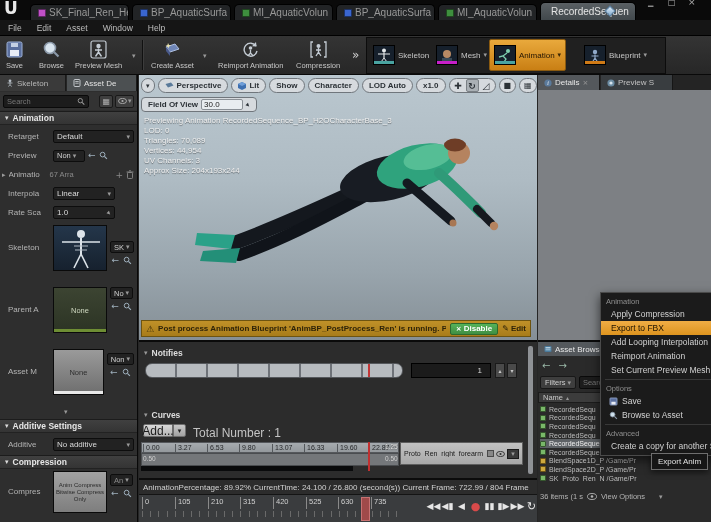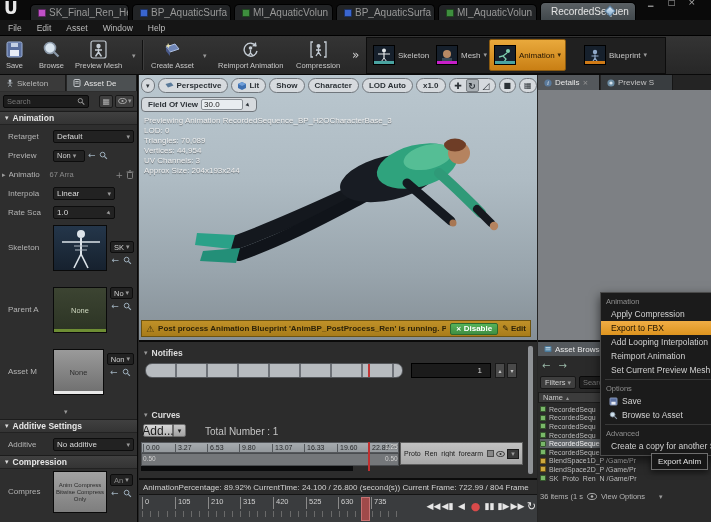--- a/index.html
+++ b/index.html
@@ -524,21 +524,21 @@
     <div class="sec-lab p" style="left:5px;top:68px;">
       <span class="caret">▾</span>
       <span>Curves</span>
     </div>
     <span class="p" style="left:4px;top:82px;width:30px;height:13px;background:linear-gradient(#d8d8d8,#b4b4b4);border:1px solid #6e6e6e;border-radius:2px 0 0 2px;color:#1c1c1c;font-size:12px;display:flex;align-items:center;justify-content:center;">
         <span>Add...</span>
       </span>
     <span class="p" style="left:34px;top:82px;width:13px;height:13px;background:linear-gradient(#c8c8c8,#a2a2a2);border:1px solid #6e6e6e;border-radius:0 2px 2px 0;display:flex;align-items:center;justify-content:center;">
         <span class="caret" style="color:#222;">▾</span>
       </span>
-    <span class="p" style="left:66px;top:84px;color:#c4c4c4;font-size:10px;">Total Number : 1</span>
+    <span class="p" style="left:54px;top:84px;color:#c4c4c4;font-size:12px;">Total Number : 1</span>
 
     <div class="p" style="left:2px;top:100px;width:258px;height:11px;background:linear-gradient(#a6abaf,#94999d);border:1px solid #55585c;">
       <span class="ruler-tick" style="left:1px;">0.00</span>
       <span class="ruler-tick" style="left:33px;">3.27</span>
       <span class="ruler-tick" style="left:65px;">6.53</span>
       <span class="ruler-tick" style="left:97px;">9.80</span>
       <span class="ruler-tick" style="left:130px;">13.07</span>
       <span class="ruler-tick" style="left:162px;">16.33</span>
       <span class="ruler-tick" style="left:195px;">19.60</span>
       <span class="ruler-tick" style="left:227px;">22.87</span>

